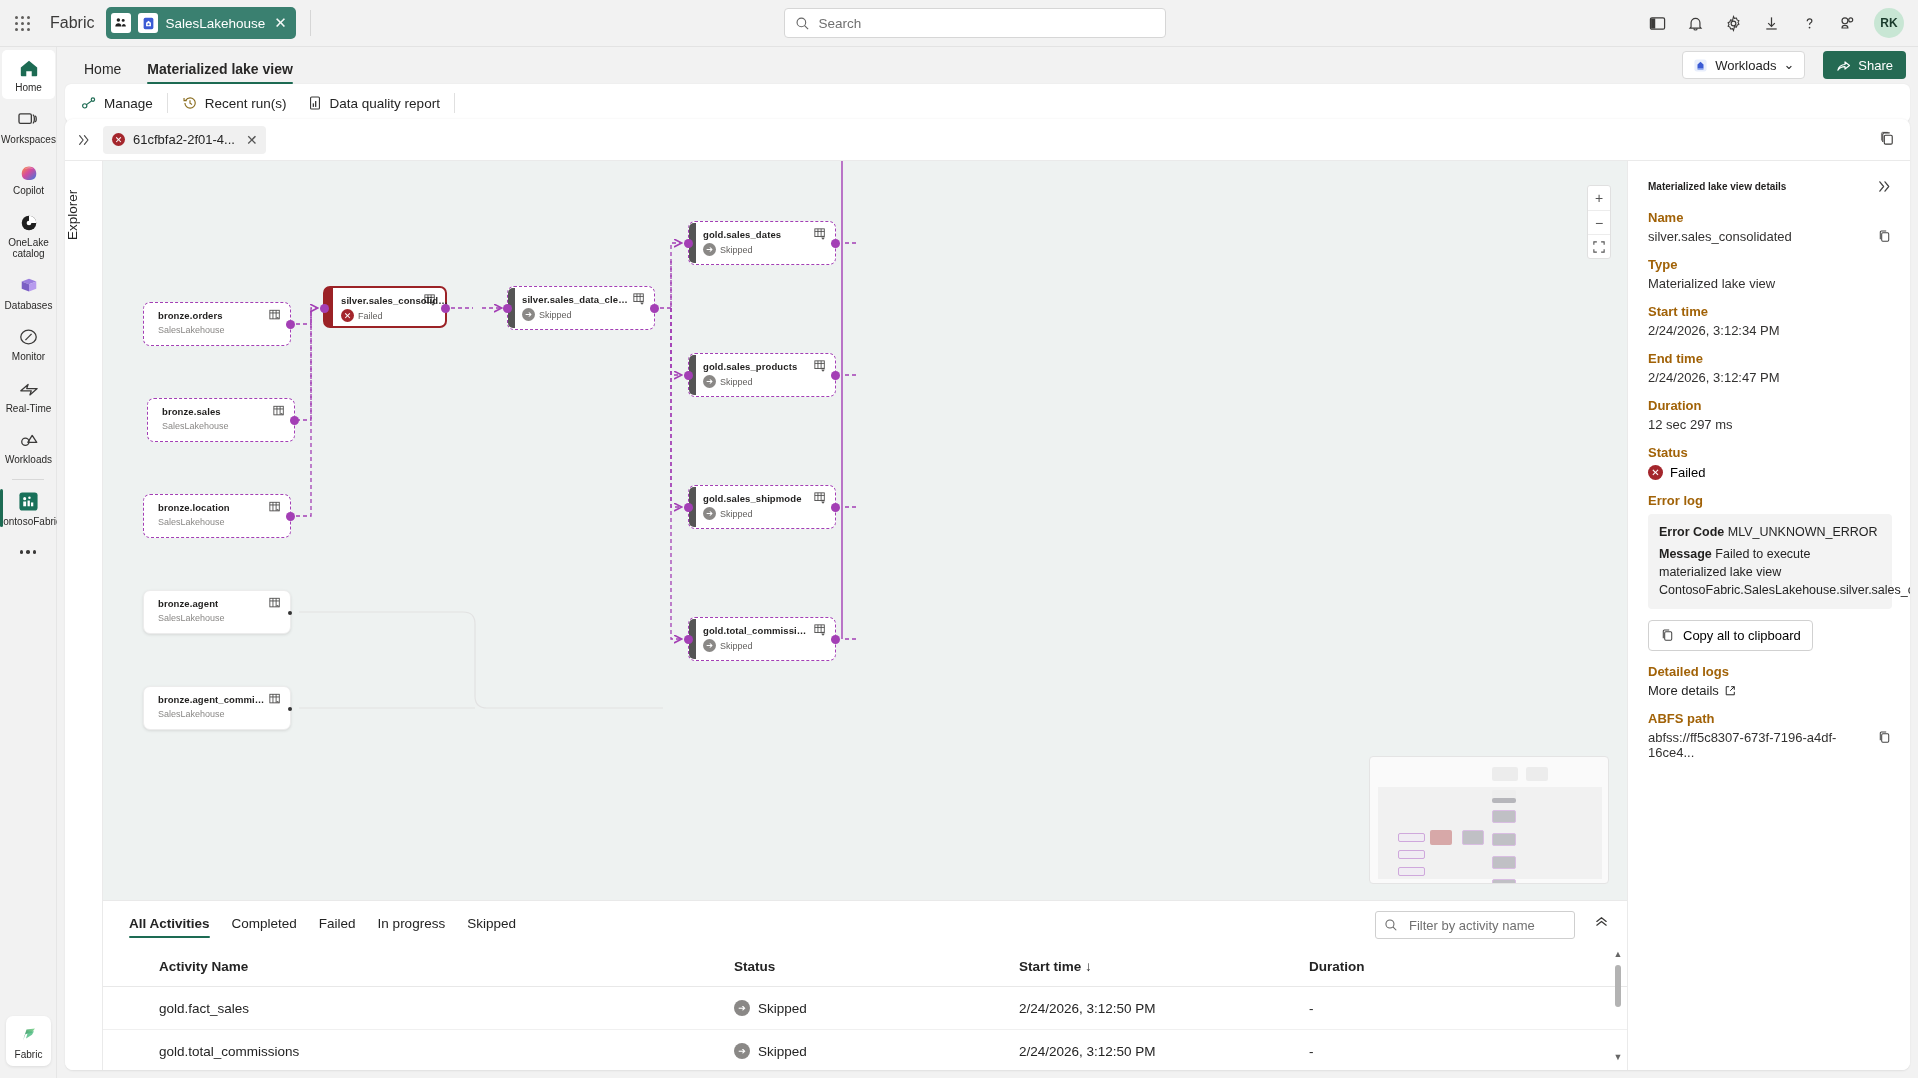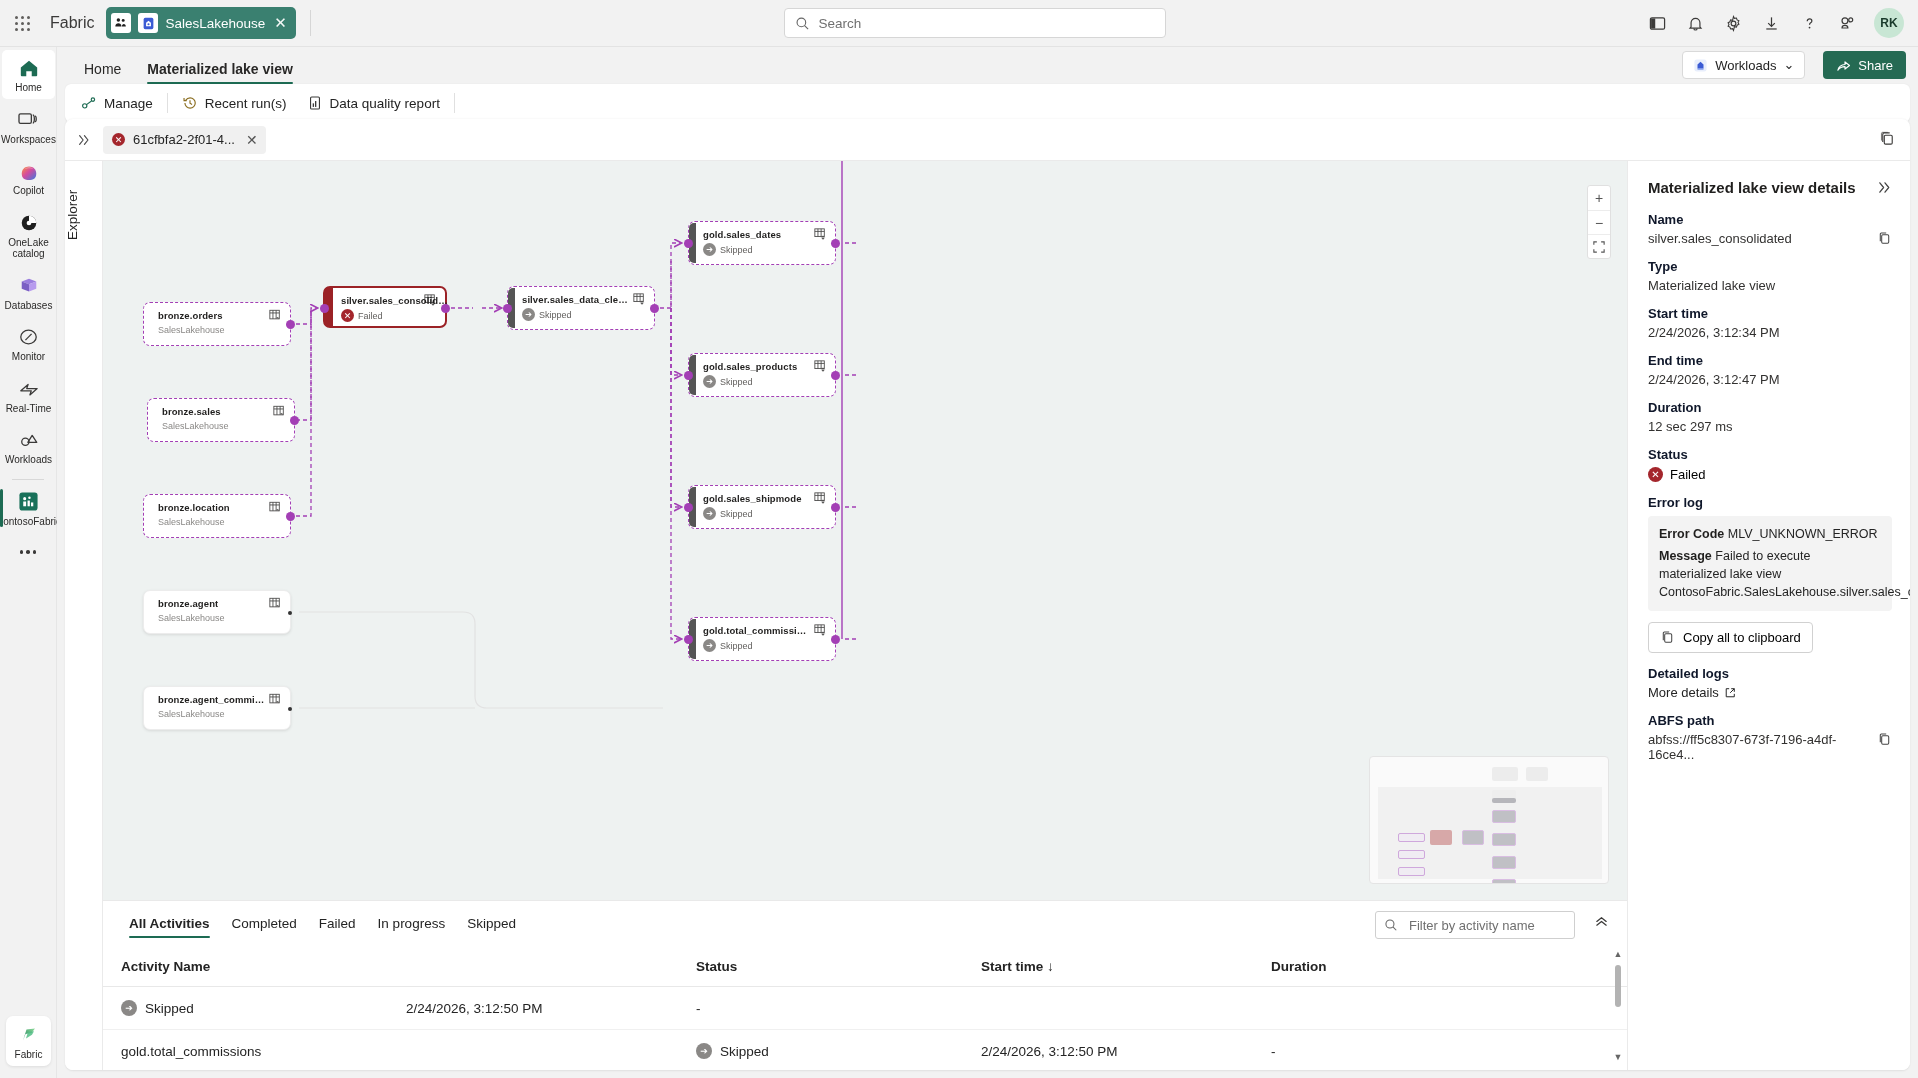--- a/index.html
+++ b/index.html
@@ -141,34 +141,34 @@
   .atab.sel::after{content:"";position:absolute;left:8px;right:8px;bottom:3px;height:2.5px;background:#1d6b53;border-radius:2px;}
   #filterbox { position:absolute; right:52px; top:10px; width:200px; height:28px; border:1px solid #cfcfcf;
      border-radius:3px; display:flex;align-items:center;gap:11px;padding:0 8px; background:#fff;}
   #filterbox input{border:none;outline:none;font-size:13px;width:100%;font-family:"Liberation Sans",sans-serif;color:#242424;}
   #filterbox input::placeholder{color:#707070;}
   #collapse-acts{position:absolute;right:18px;top:12px;cursor:pointer;color:#3b3a39;font-size:15px;}
   #acts-table { position:absolute; top:46px; left:0; right:0; bottom:0; overflow:hidden;}
   .trow { display:flex; align-items:center; height:43px; padding:0 18px; font-size:13.5px; color:#242424;
      border-bottom:1px solid #f0f0f0;}
   .trow.hdr { font-weight:600; border-bottom:1px solid #e8e8e8; height:40px;}
-  .c1{flex:0 0 575px;} .c2{flex:0 0 285px; display:flex;align-items:center;gap:8px;} .c3{flex:0 0 290px;} .c4{flex:1;}
+  .c1{flex:0 0 575px;margin-left:38px;} .c2{flex:0 0 285px; display:flex;align-items:center;gap:8px;} .c3{flex:0 0 290px;} .c4{flex:1;}
   .trow.hdr .c1{color:#242424;} 
   #acts-scroll { position:absolute; right:4px; top:48px; bottom:8px; width:10px; }
   #acts-scroll .up,#acts-scroll .dn{position:absolute;left:0;right:0;text-align:center;color:#666;font-size:9px;cursor:pointer;}
   #acts-scroll .up{top:0;} #acts-scroll .dn{bottom:0;}
   #acts-scroll .thumb{position:absolute;left:2px;width:6px;top:16px;height:42px;background:#b3b3b3;border-radius:3px;cursor:pointer;}
 
   
   #details { width:283px; flex:0 0 283px; border-left:1px solid #eaeaea; background:#fff;
      padding:18px 18px 0 20px; overflow:hidden; position:relative;}
   #det-head { display:flex; align-items:center; justify-content:space-between; margin-bottom:16px;}
-  #det-title { font-size:15px; font-weight:600; color:#201f1e;}
+  #det-title { font-size:10px; font-weight:600; color:#201f1e;}
   #det-collapse { cursor:pointer; color:#444; font-size:15px;}
-  .dlabel { font-size:13px; font-weight:600; color:#0f172a; margin-top:13px; }
+  .dlabel { font-size:13px; font-weight:600; color:#a16207; margin-top:13px; }
   .dval { font-size:13px; color:#323130; margin-top:4px; }
   .dval.row { display:flex; align-items:flex-start; justify-content:space-between; gap:8px;}
   .dval .cpy { cursor:pointer; color:#444; flex:0 0 auto;}
   .status-row { display:flex;align-items:center;gap:7px; margin-top:5px; font-size:13px;}
   #errbox { background:#f3f3f3; border-radius:4px; padding:9px 11px 10px; margin-top:6px;
      font-size:12.5px; color:#242424; line-height:18px;}
   #errbox b { color:#201f1e; }
   #copyall { margin-top:11px; display:flex;align-items:center;gap:8px; border:1px solid #d1d1d1; border-radius:4px;
      height:31px; padding:0 11px; font-size:13px; cursor:pointer; width:max-content; background:#fff;}
   #morelink { font-size:13px; color:#242424; margin-top:4px; cursor:pointer; display:flex;align-items:center;gap:5px;}
@@ -764,20 +764,21 @@
           </div>
 
           <div id="acts-table">
             <div class="trow hdr">
               <span class="c1">Activity Name</span>
               <span class="c2">Status</span>
               <span class="c3">Start time ↓</span>
               <span class="c4">Duration</span>
             </div>
             <div class="trow">
+              <span class="c1">gold.fact_sales</span>
               <span class="c2">
                 <span class="skip-circle big">➔</span>
                 <span>Skipped</span>
               </span>
               <span class="c3">2/24/2026, 3:12:50 PM</span>
               <span class="c4">-</span>
             </div>
             <div class="trow">
               <span class="c1">gold.total_commissions</span>
               <span class="c2">

